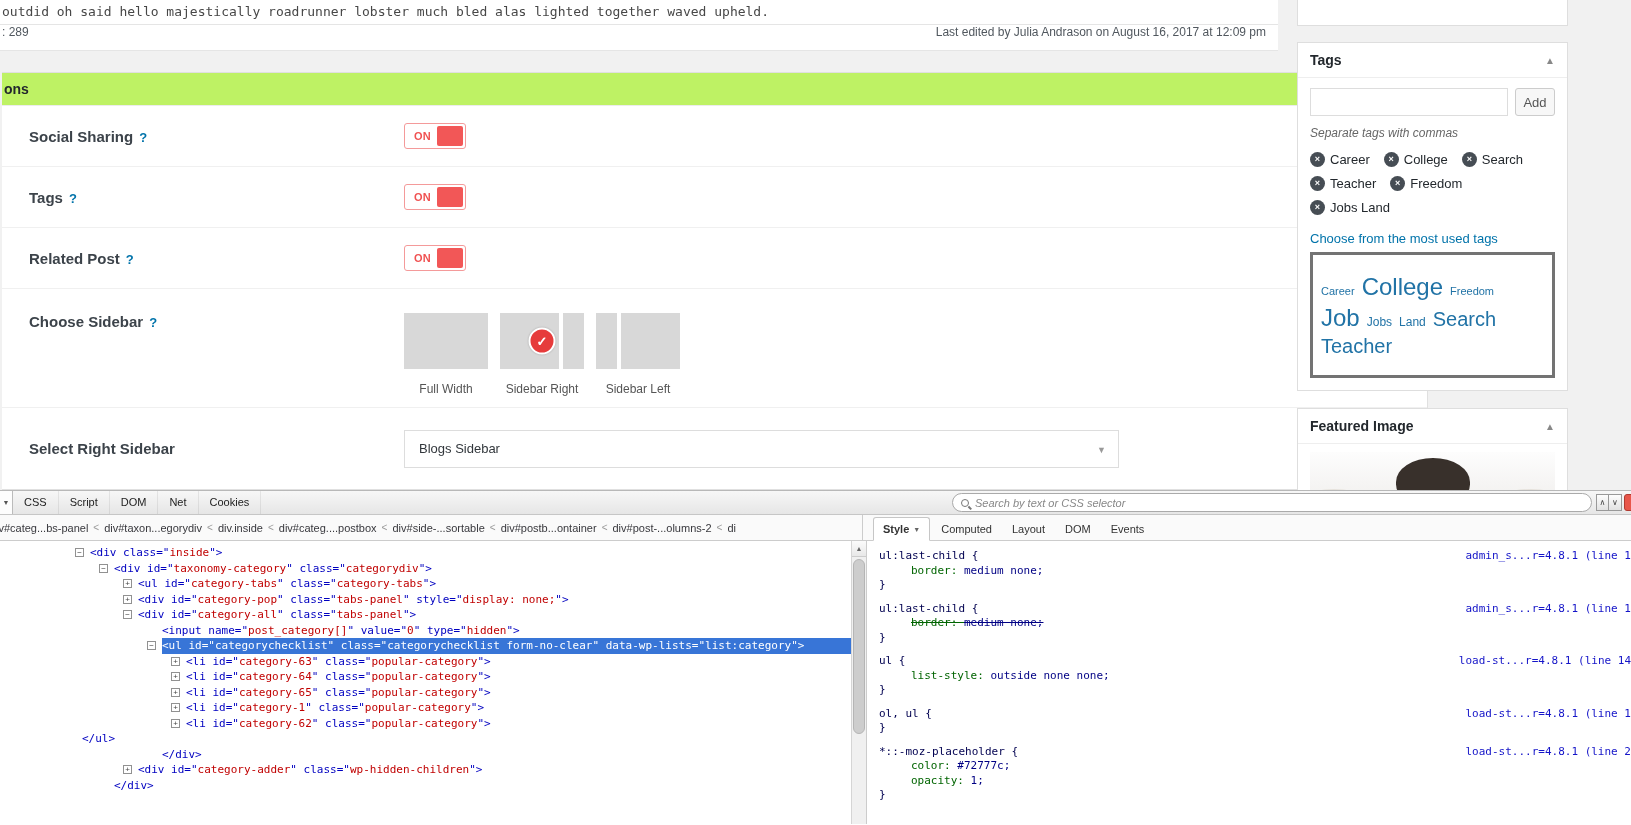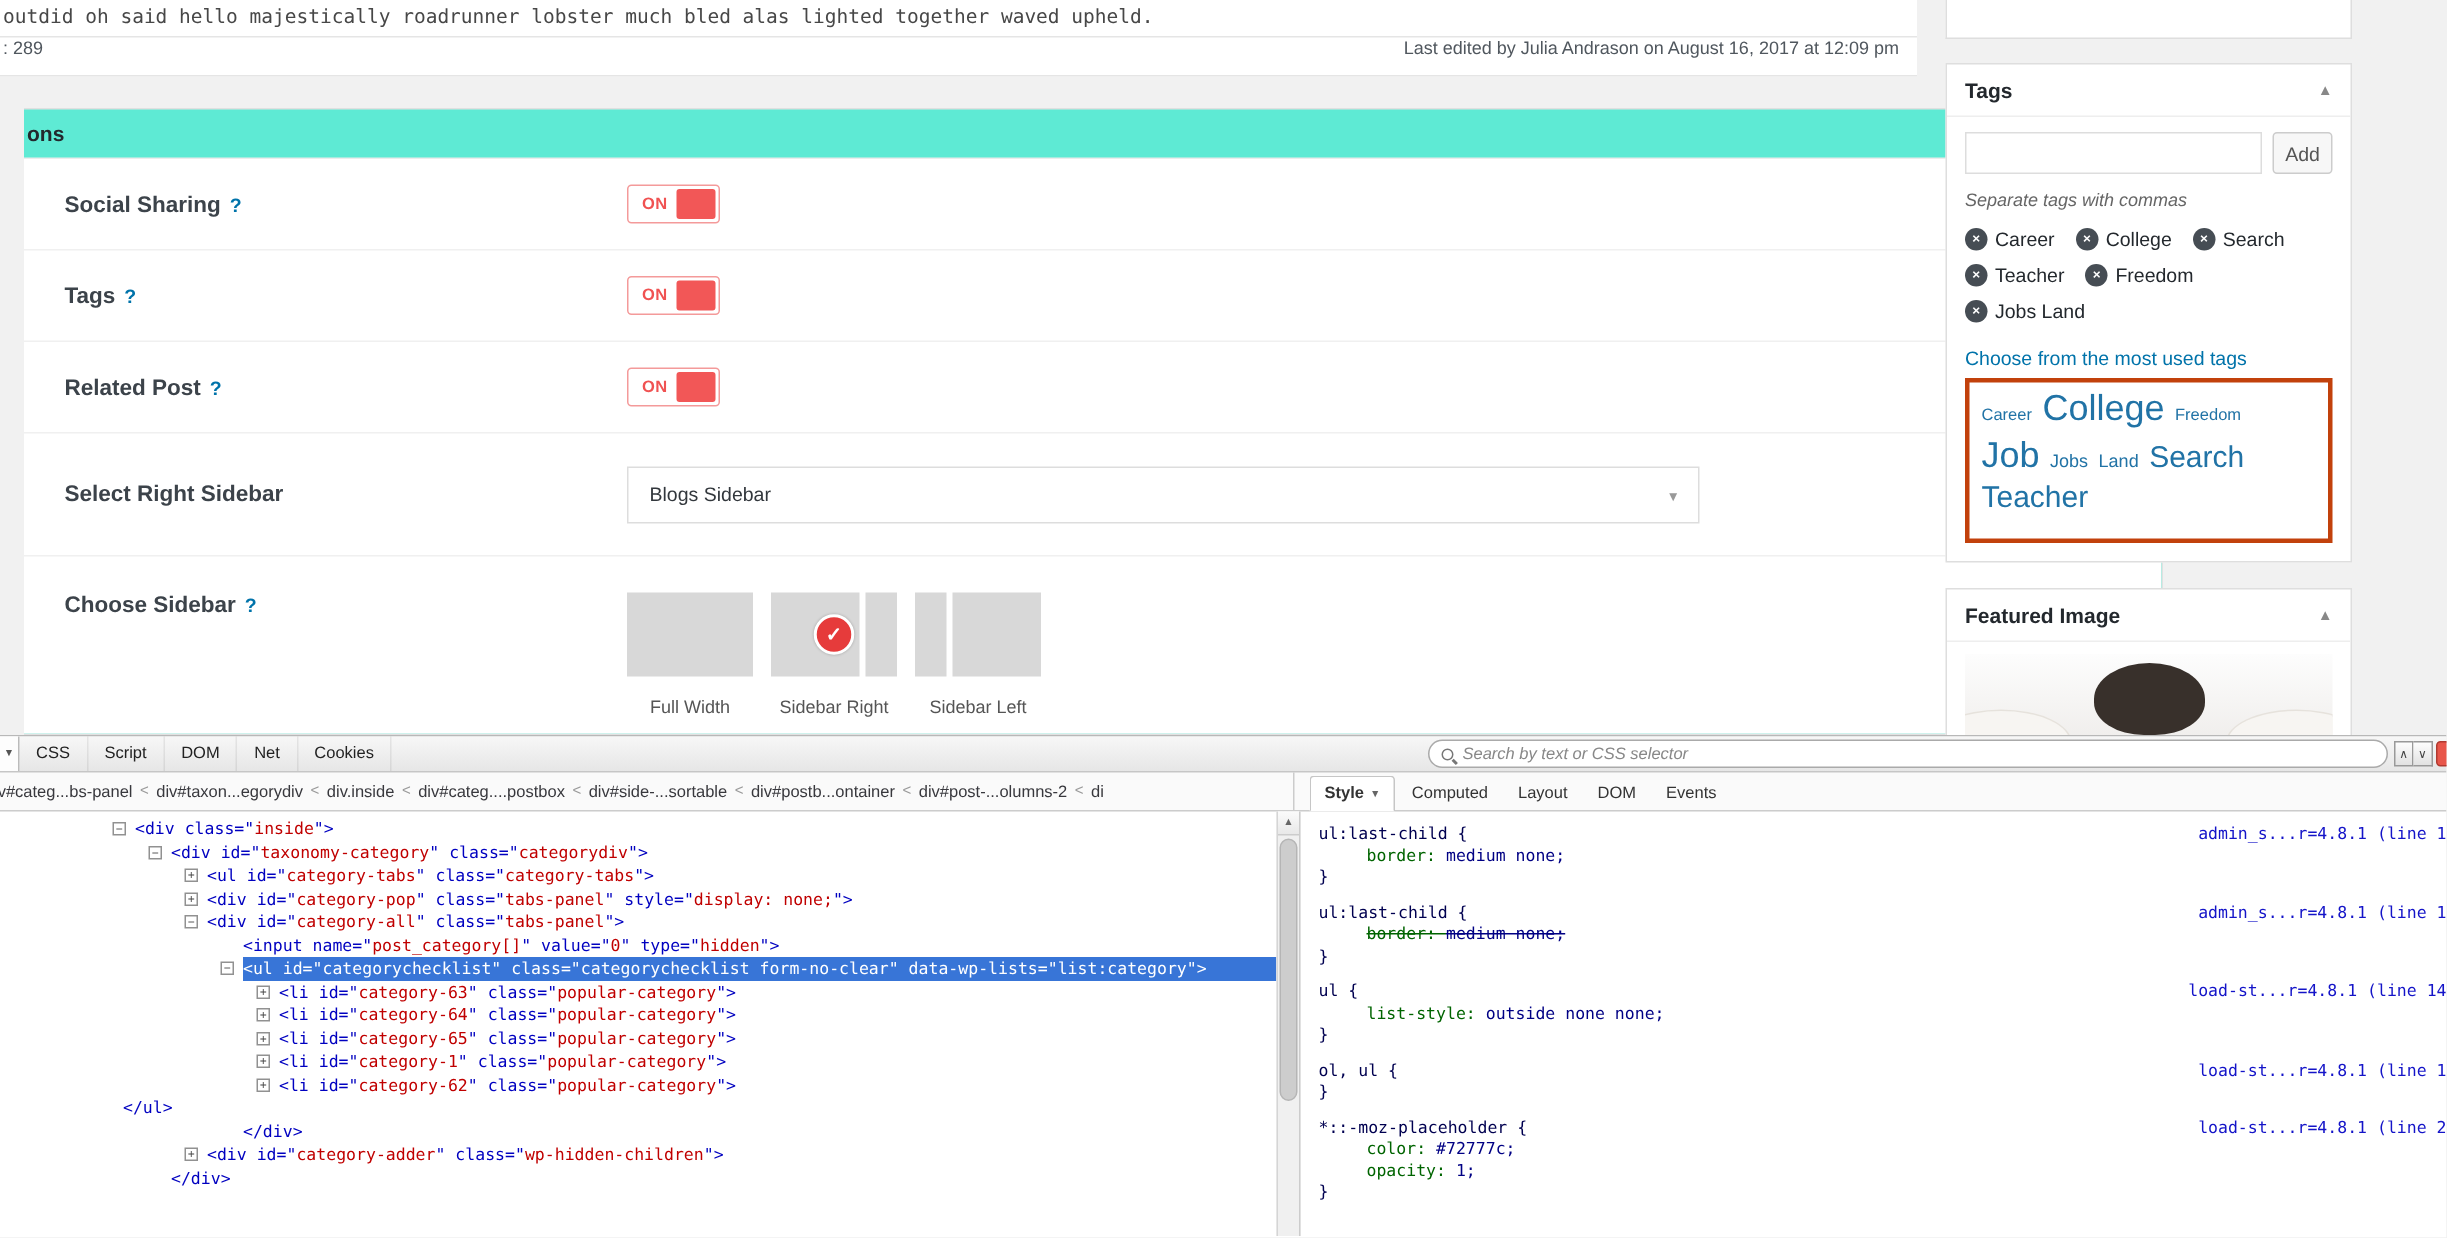--- a/index.html
+++ b/index.html
@@ -5,21 +5,21 @@
   *{margin:0;padding:0;box-sizing:border-box}
   html,body{width:1631px;height:825px;overflow:hidden;background:#f1f1f1;font-family:"Liberation Sans",sans-serif}
   body{position:relative}
 
   
   .wp-editor{position:absolute;left:0;top:0;width:1278px;background:#fff;border-bottom:1px solid #e5e5e5}
   .editor-text{height:25px;padding:4px 8px 0 2px;font-family:"DejaVu Sans Mono",monospace;font-size:13px;color:#474747;white-space:nowrap;overflow:hidden;border-bottom:1px solid #e5e5e5}
   .status-bar{height:25px;display:flex;justify-content:space-between;padding:0 12px 0 2px;font-size:12px;color:#50575e}
 
   
-  .options-panel{position:absolute;left:16px;top:72px;width:1426px;height:418px;background:#5eead4;border:1px solid #e0e0e0;border-left:none;overflow:hidden}
+  .options-panel{position:absolute;left:2px;top:72px;width:1426px;height:418px;background:#bef264;border:1px solid #e0e0e0;border-left:none;overflow:hidden}
   .op-header{height:33px;display:flex;justify-content:space-between;align-items:center;border-bottom:1px solid #ececec;padding:0 16px 0 2px}
   .op-title{font-weight:bold;font-size:14px;color:#23282d}
   .op-collapse{color:#777;font-size:11px;cursor:pointer}
   .op-body{display:flex;height:384px}
   .op-tabs{width:128px;background:#59646e;flex-shrink:0}
   .op-tab{height:40px;line-height:40px;color:#ccd2d7;font-size:12px;font-weight:bold;white-space:nowrap;overflow:hidden;cursor:pointer;letter-spacing:.2px}
   .op-tab.active{background:#323e49;color:#fff}
   .op-content{flex:1;background:#fff}
   .set-row{display:flex;align-items:center;border-bottom:1px solid #f0f0f0;min-height:61px;padding-left:27px}
   .set-label{width:375px;font-size:15px;font-weight:bold;color:#3c434a}
@@ -51,21 +51,21 @@
   .p-body{padding:10px 12px 12px}
   .tag-add-row{display:flex;gap:7px}
   .tag-input{flex:1;height:28px;border:1px solid #ddd;background:#fff;padding:0 6px;font-size:13px;min-width:0}
   .add-btn{width:40px;height:28px;background:#f7f7f7;border:1px solid #ccc;border-radius:3px;color:#555;font-size:13px;cursor:pointer}
   .tag-hint{font-style:italic;color:#666;font-size:12px;margin:10px 0 12px}
   .chips{display:flex;flex-wrap:wrap;column-gap:14px;row-gap:9px}
   .chip{display:inline-flex;align-items:center;gap:5px}
   .chip-x{width:15px;height:15px;border-radius:50%;background:#464d54;color:#fff;font-size:9px;line-height:15px;text-align:center;cursor:pointer;font-weight:bold}
   .chip-label{font-size:13px;color:#23282d}
   .most-used{color:#0073aa;font-size:13px;margin:16px 0 6px;cursor:pointer}
-  .cloud-box{border:3px solid #c2410c;padding:2px 8px;min-height:110px}
+  .cloud-box{border:3px solid #737373;padding:16px 8px;min-height:110px}
   .cloud-line{line-height:1.3}
   .cloud-tag{color:#2173a6;margin-right:7px;cursor:pointer;vertical-align:baseline}
   .featured{margin-top:17px;height:105px;overflow:hidden}
   .fi-img{margin:8px 12px;height:60px;background:linear-gradient(#fdfdfd,#efedeb);position:relative;overflow:hidden}
   .fi-head-shape{position:absolute;left:50%;top:6px;transform:translateX(-50%);width:74px;height:48px;background:#38302b;border-radius:50% 50% 45% 45%}
   .fi-img::before,.fi-img::after{content:"";position:absolute;bottom:-20px;width:92px;height:42px;background:#f7f5f2;border-radius:50% 50% 0 0;box-shadow:0 0 0 1px #e6e2dc}
   .fi-img::before{left:-22px}
   .fi-img::after{right:-22px}
 
   
@@ -148,27 +148,20 @@
             </div>
           </div>
           <div class="set-row">
             <div class="set-label"><span>Related Post</span><span class="help">?</span></div>
             <div class="toggle">
               <span class="on-label">ON</span>
               <span class="knob"></span>
             </div>
           </div>
         </div>
-      <div class="set-row sel-row">
-        <div class="set-label">Select Right Sidebar</div>
-        <div class="wp-select">
-          <span>Blogs Sidebar</span>
-          <span class="sel-arrow">▼</span>
-        </div>
-      </div>
       <div class="set-row tall">
         <div class="set-label">
           <span>Choose Sidebar</span><span class="help">?</span>
         </div>
         <div class="sb-options" id="sb-options">
             <div class="sb-opt">
               <div class="sb-thumb">
                 <span class="blk full"></span>
               </div>
               <div class="sb-cap">Full Width</div>
@@ -182,20 +175,27 @@
               <div class="sb-cap">Sidebar Right</div>
             </div>
             <div class="sb-opt">
               <div class="sb-thumb">
                 <span class="blk col"></span>
                 <span class="blk main"></span>
               </div>
               <div class="sb-cap">Sidebar Left</div>
             </div>
           </div>
+      </div>
+      <div class="set-row sel-row">
+        <div class="set-label">Select Right Sidebar</div>
+        <div class="wp-select">
+          <span>Blogs Sidebar</span>
+          <span class="sel-arrow">▼</span>
+        </div>
       </div>
     </div>
   </div>
 </div>
 
 <div class="right-col">
   <div class="panel fragment"></div>
 
   <div class="panel tags-panel">
     <div class="p-head">

